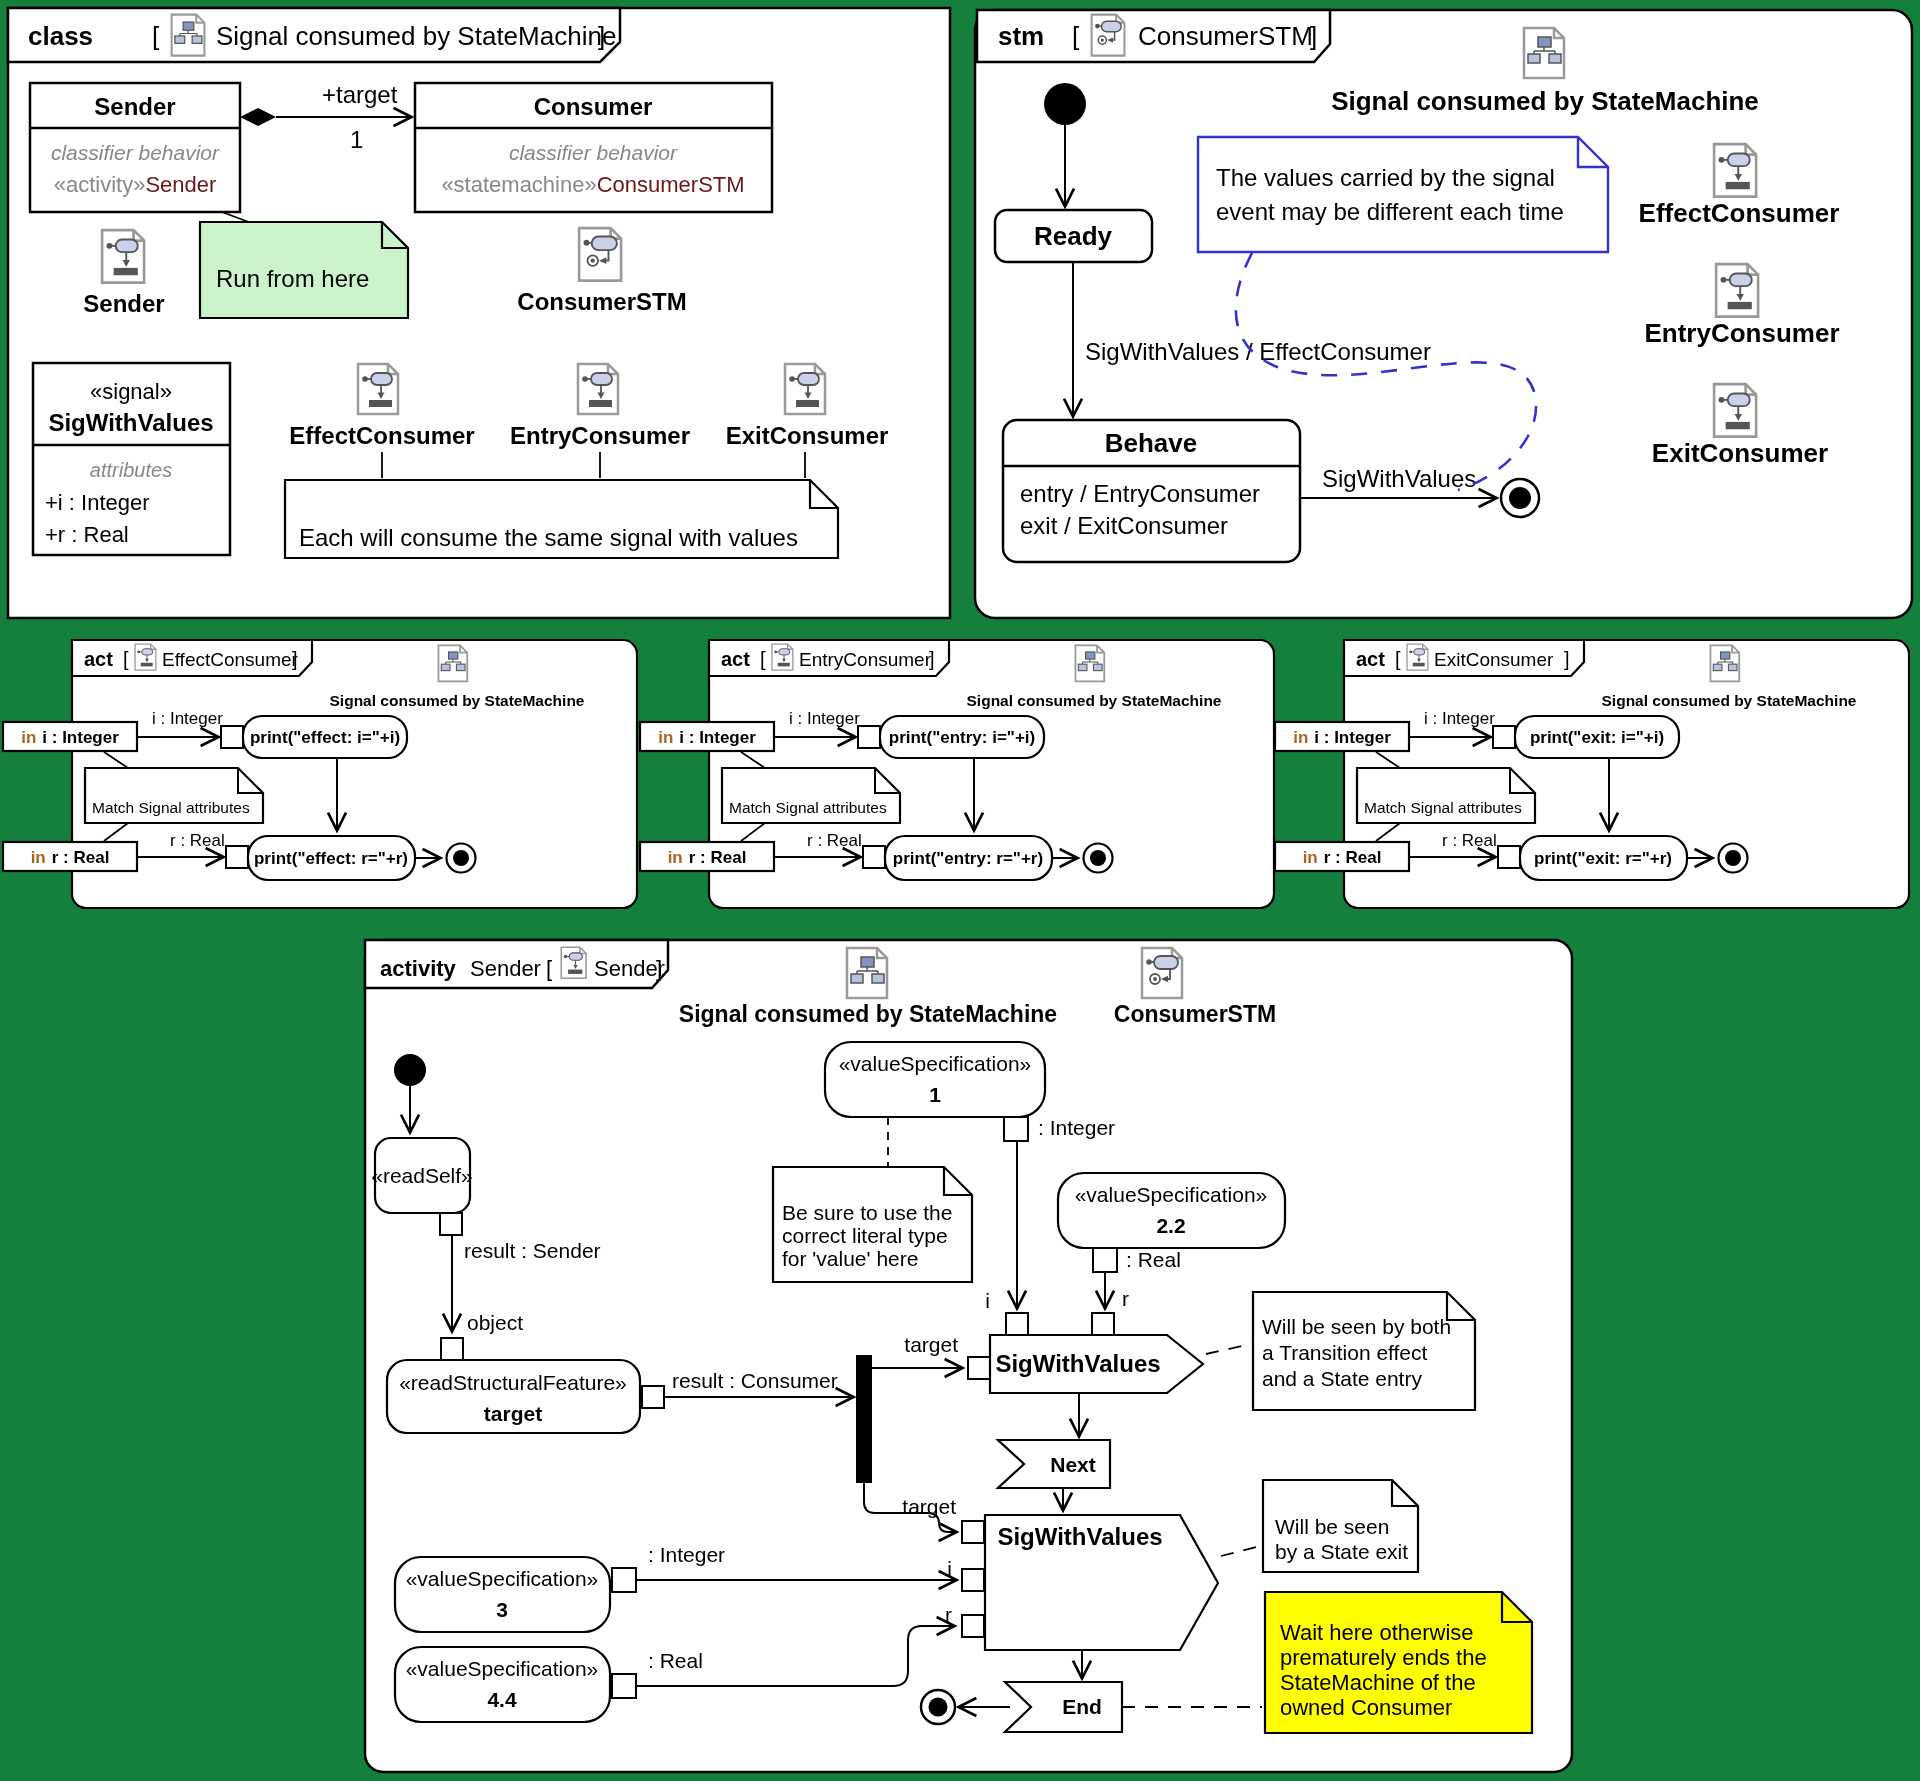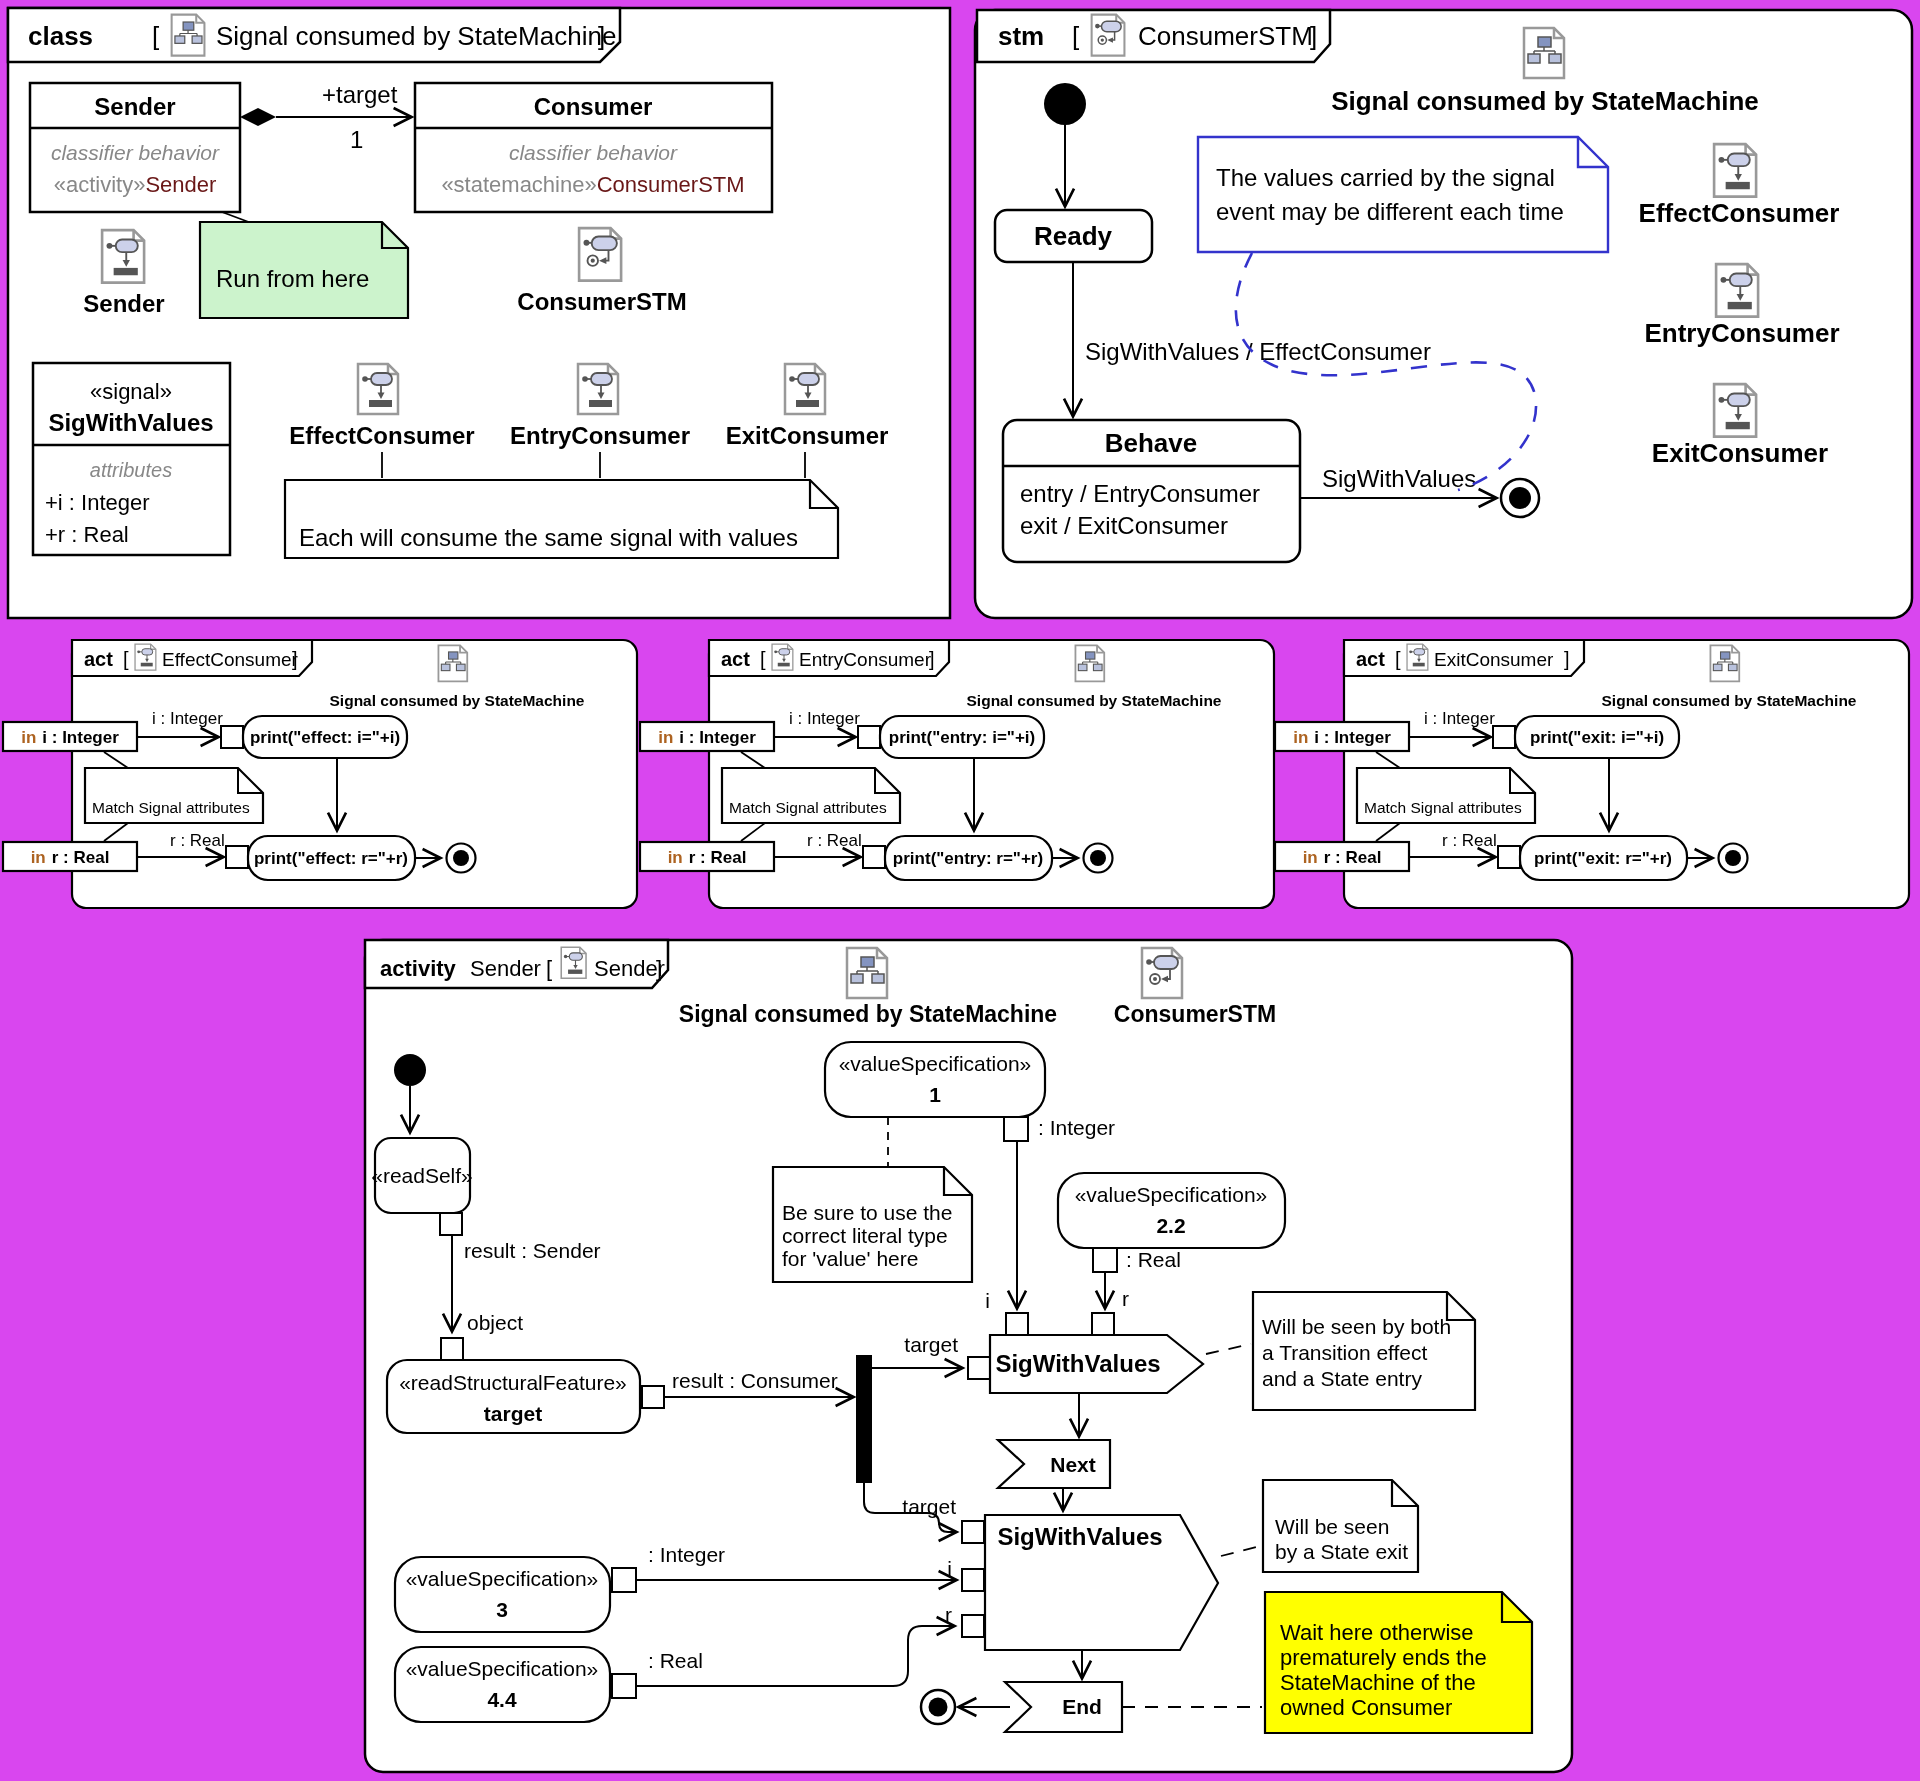--- a/index.html
+++ b/index.html
@@ -1,16 +1,16 @@
 <!DOCTYPE html>
 <html><head>
 <meta charset="utf-8">
 <style>
   html,body{margin:0;padding:0;background:#fff;}
-  #canvas{position:relative;width:1920px;height:1781px;background:#d946ef;}
+  #canvas{position:relative;width:1920px;height:1781px;background:#15803d;}
   svg text{font-family:"Liberation Sans","DejaVu Sans",sans-serif;fill:#000;}
   .b{font-weight:bold}.it{font-style:italic}
   .f26{font-size:26px}.f24{font-size:24px}.f23{font-size:23px}.f22{font-size:22px}
   .f21{font-size:21px}.f20{font-size:20px}.f19{font-size:19px}.f17{font-size:17px}.f15{font-size:15.5px}
   .mid{text-anchor:middle}.end{text-anchor:end}
   .gray{fill:#888888}.maroon{fill:#691717}.orange{fill:#ad6321}
   .sh{fill:#fff;stroke:#000;stroke-width:2.2}
   .sh25{fill:#fff;stroke:#000;stroke-width:2.5}
   .ln{fill:none;stroke:#000;stroke-width:2}
   .ln25{fill:none;stroke:#000;stroke-width:2.5}

